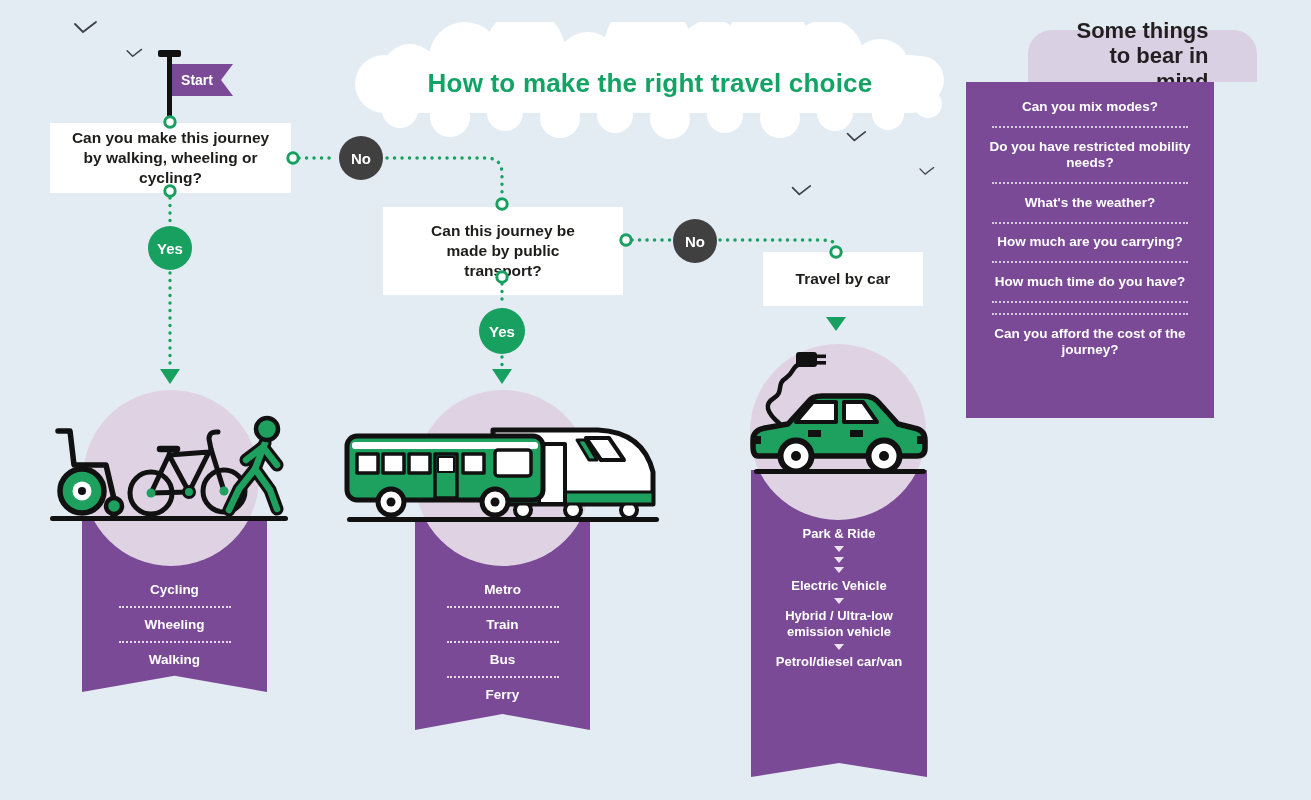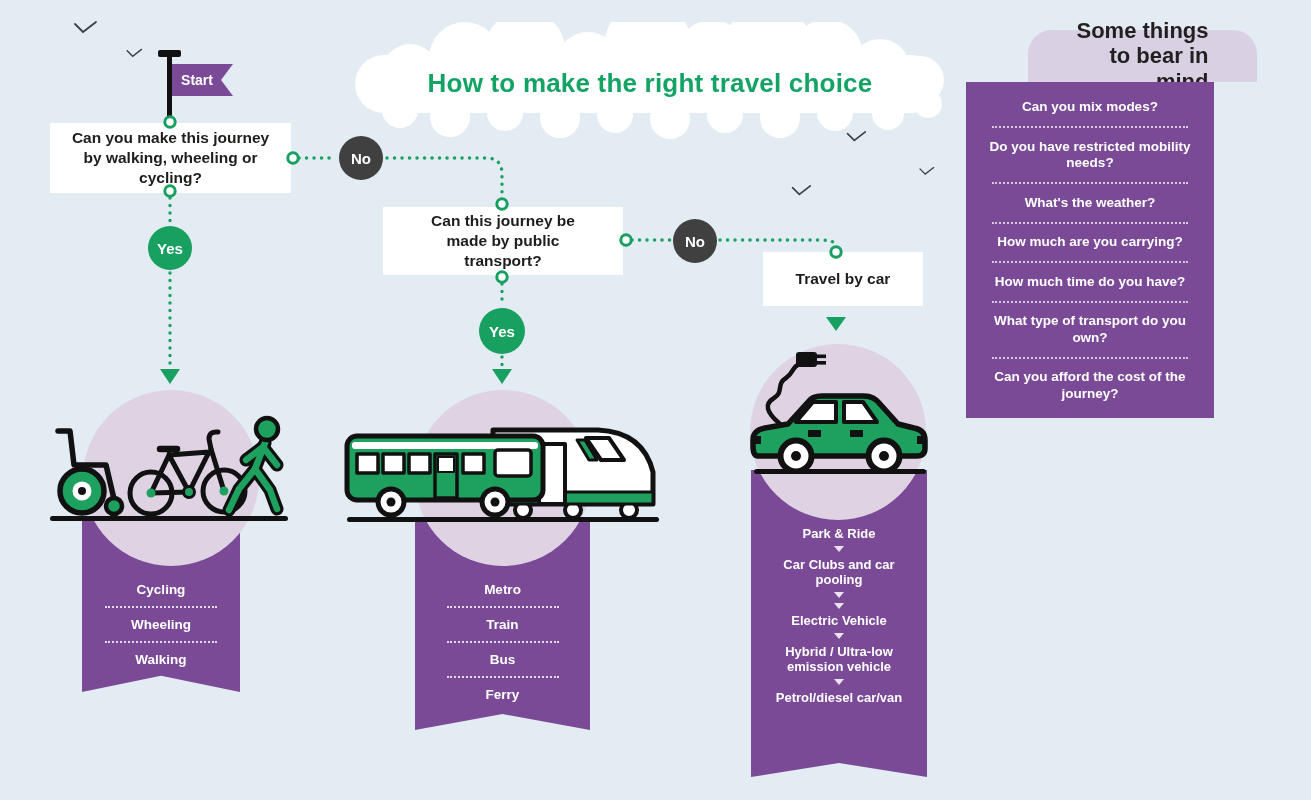--- a/index.html
+++ b/index.html
@@ -14,21 +14,21 @@
   #main-title{
     left:350px;top:68px;width:600px;text-align:center;z-index:1;
     color:#12a365;font-size:26px;font-weight:bold;letter-spacing:.2px;
   }
   
   .qbox{
     background:#ffffff;color:#1d1d1b;font-weight:bold;font-size:15.5px;line-height:1.28;
     display:flex;align-items:center;justify-content:center;text-align:center;z-index:5;
   }
   #qbox-1{left:50px;top:123px;width:241px;height:70px;padding:0 16px;box-sizing:border-box;}
-  #qbox-2{left:383px;top:207px;width:240px;height:68px;padding:11px 26px;box-sizing:border-box;}
+  #qbox-2{left:383px;top:207px;width:240px;height:88px;padding:11px 26px;box-sizing:border-box;}
   #car-box{left:763px;top:252px;width:160px;height:54px;}
   
   .decision{
     border-radius:50%;display:flex;align-items:center;justify-content:center;
     color:#ffffff;font-weight:bold;font-size:15px;z-index:6;
   }
   .yes{background:#17a05f;}
   .no{background:#404040;}
   #yes-1{left:148px;top:226px;width:44px;height:44px;}
   #no-1{left:339px;top:136px;width:44px;height:44px;}
@@ -40,21 +40,21 @@
     display:flex;align-items:center;justify-content:center;
     color:#fff;font-weight:bold;font-size:14px;
   }
   
   .mode-circle{background:#ded2e3;border-radius:50%;width:176px;height:176px;z-index:2;}
   #circle-active{left:83px;top:390px;}
   #circle-public{left:415px;top:390px;}
   #circle-car{left:750px;top:344px;}
   
   .ribbon{background:#7b4a97;z-index:1;box-sizing:border-box;color:#fff;}
-  #ribbon-active{left:82px;top:520px;width:158px;height:172px;
+  #ribbon-active{left:82px;top:520px;width:185px;height:172px;
     clip-path:polygon(0 0,100% 0,100% 100%,50% 90.5%,0 100%);padding-top:61px;}
   #ribbon-public{left:415px;top:520px;width:175px;height:210px;
     clip-path:polygon(0 0,100% 0,100% 100%,50% 92.4%,0 100%);padding-top:61px;}
   #ribbon-car{left:751px;top:470px;width:176px;height:307px;
     clip-path:polygon(0 0,100% 0,100% 100%,50% 95.4%,0 100%);padding-top:56px;}
   .ribbon-item{font-weight:bold;font-size:13.5px;line-height:17px;text-align:center;}
   .ribbon-sep{width:112px;border-top:2px dotted rgba(255,255,255,.8);margin:8px auto;}
   .car-item{font-weight:bold;font-size:13px;line-height:15.5px;text-align:center;padding:0 10px;}
   .tri-sep{width:0;height:0;border-left:5px solid transparent;border-right:5px solid transparent;
     border-top:6px solid rgba(255,255,255,.85);margin:4.5px auto;}
@@ -160,21 +160,20 @@
   <div class="ribbon-sep"></div>
   <div class="ribbon-item">Train</div>
   <div class="ribbon-sep"></div>
   <div class="ribbon-item">Bus</div>
   <div class="ribbon-sep"></div>
   <div class="ribbon-item">Ferry</div>
 </div>
 <div id="ribbon-car" class="abs ribbon">
   <div class="car-item">Park &amp; Ride</div>
   <div class="tri-sep"></div>
-  <div class="car-item">Car Clubs and car pooling</div>
   <div class="tri-sep"></div>
   <div class="tri-sep"></div>
   <div class="car-item">Electric Vehicle</div>
   <div class="tri-sep"></div>
   <div class="car-item">Hybrid / Ultra-low emission vehicle</div>
   <div class="tri-sep"></div>
   <div class="car-item">Petrol/diesel car/van</div>
 </div>
 
 <div id="ground-active" class="abs ground"></div>
@@ -273,21 +272,20 @@
   <div class="panel-item">Can you mix modes?</div>
   <div class="panel-sep"></div>
   <div class="panel-item">Do you have restricted mobility needs?</div>
   <div class="panel-sep"></div>
   <div class="panel-item">What's the weather?</div>
   <div class="panel-sep"></div>
   <div class="panel-item">How much are you carrying?</div>
   <div class="panel-sep"></div>
   <div class="panel-item">How much time do you have?</div>
   <div class="panel-sep"></div>
-  <div class="panel-item">What type of transport do you own?</div>
   <div class="panel-sep"></div>
   <div class="panel-item">Can you afford the cost of the journey?</div>
 </div>
 <div id="panel-header" class="abs">
   <div id="panel-title">Some things to bear in mind</div>
 </div>
 
 <svg id="connectors" class="abs" width="1311" height="800" viewBox="0 0 1311 800">
   <g>
     <rect x="158" y="50" width="23" height="7" rx="2" fill="#111"></rect>

